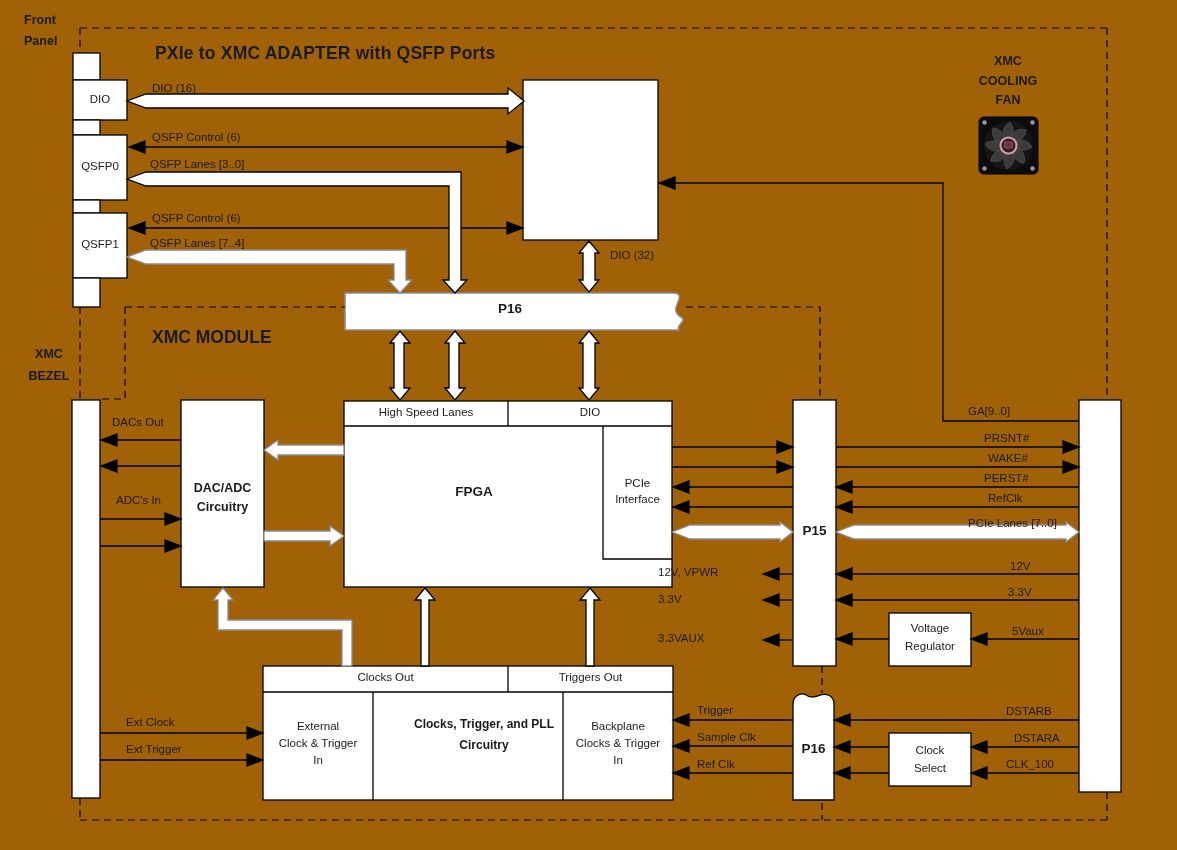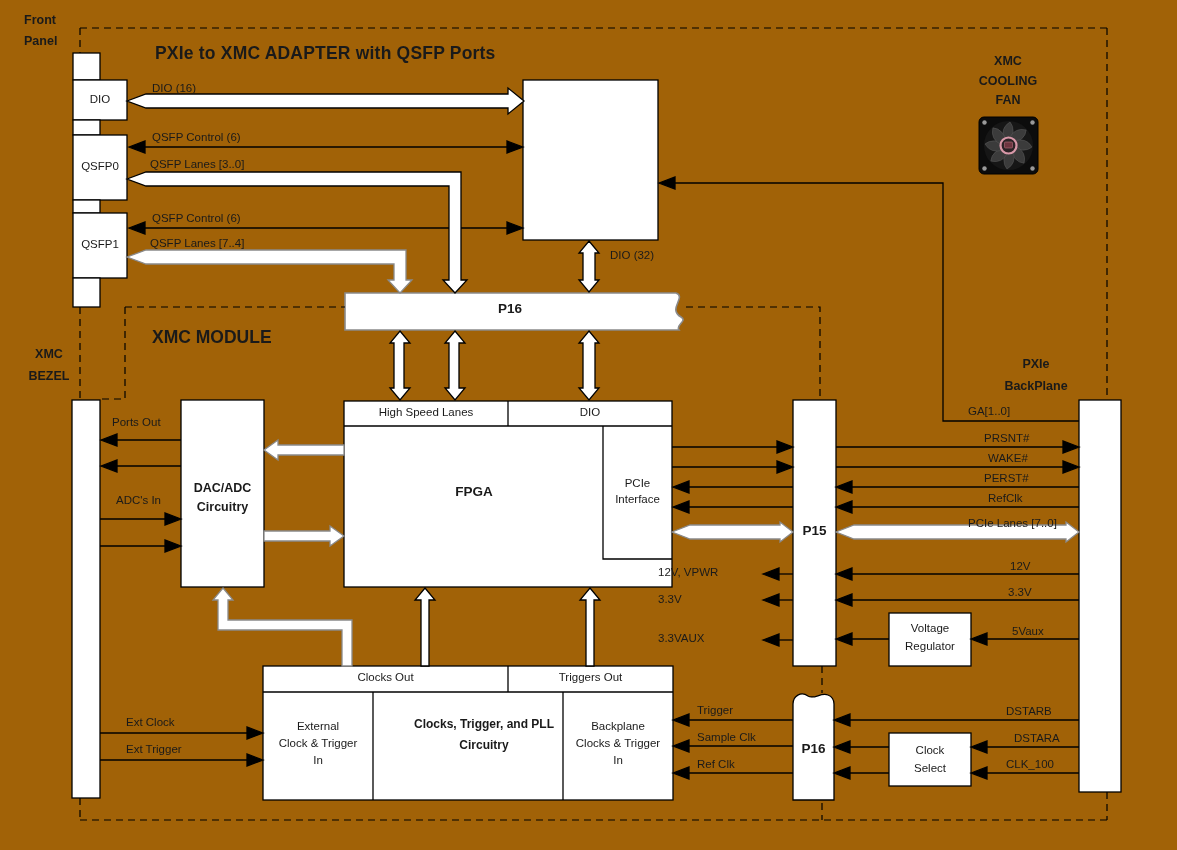--- a/index.html
+++ b/index.html
@@ -277,44 +277,40 @@
 
 <div class="lbl ctr big" style="left:345px;top:302px;width:330px;">P16</div>
 
 <div class="lbl mod" style="left:152px;top:331px;">XMC MODULE</div>
 
 <div class="lbl ctr reg" style="left:16px;top:344px;width:66px;line-height:21.5px;">
   <div>XMC</div>
   <div>BEZEL</div>
 </div>
 
-<div class="lbl ctr reg" style="left:988px;top:354px;width:96px;line-height:21.5px;">
-  <div>PXIe</div>
-  <div>BackPlane</div>
-</div>
 
 <div class="lbl ctr" style="left:344px;top:406px;width:164px;">High Speed Lanes</div>
 <div class="lbl ctr" style="left:508px;top:406px;width:164px;">DIO</div>
 <div class="lbl ctr big" style="left:344px;top:485px;width:260px;">FPGA</div>
 <div class="lbl ctr" style="left:603px;top:475px;width:69px;line-height:16px;">
   <div>PCIe</div>
   <div>Interface</div>
 </div>
 
 <div class="lbl ctr b" style="left:181px;top:479px;width:83px;line-height:19px;font-size:12.5px;">
   <div>DAC/ADC</div>
   <div>Circuitry</div>
 </div>
 
-<div class="lbl" style="left:112px;top:416px;">Ports Out</div>
+<div class="lbl" style="left:112px;top:416px;">DACs Out</div>
 <div class="lbl" style="left:116px;top:494px;">ADC's In</div>
 
 <div class="lbl ctr big" style="left:793px;top:524px;width:43px;">P15</div>
 
-<div class="lbl" style="left:968px;top:405px;">GA[1..0]</div>
+<div class="lbl" style="left:968px;top:405px;">GA[9..0]</div>
 <div class="lbl" style="left:984px;top:432px;">PRSNT#</div>
 <div class="lbl" style="left:988px;top:452px;">WAKE#</div>
 <div class="lbl" style="left:984px;top:472px;">PERST#</div>
 <div class="lbl" style="left:988px;top:492px;">RefClk</div>
 <div class="lbl" style="left:968px;top:517px;">PCIe Lanes [7..0]</div>
 <div class="lbl" style="left:1010px;top:560px;">12V</div>
 <div class="lbl" style="left:1008px;top:586px;">3.3V</div>
 <div class="lbl" style="left:1012px;top:625px;">5Vaux</div>
 <div class="lbl" style="left:1006px;top:705px;">DSTARB</div>
 <div class="lbl" style="left:1006px;top:732px;padding-left:8px;">DSTARA</div>

